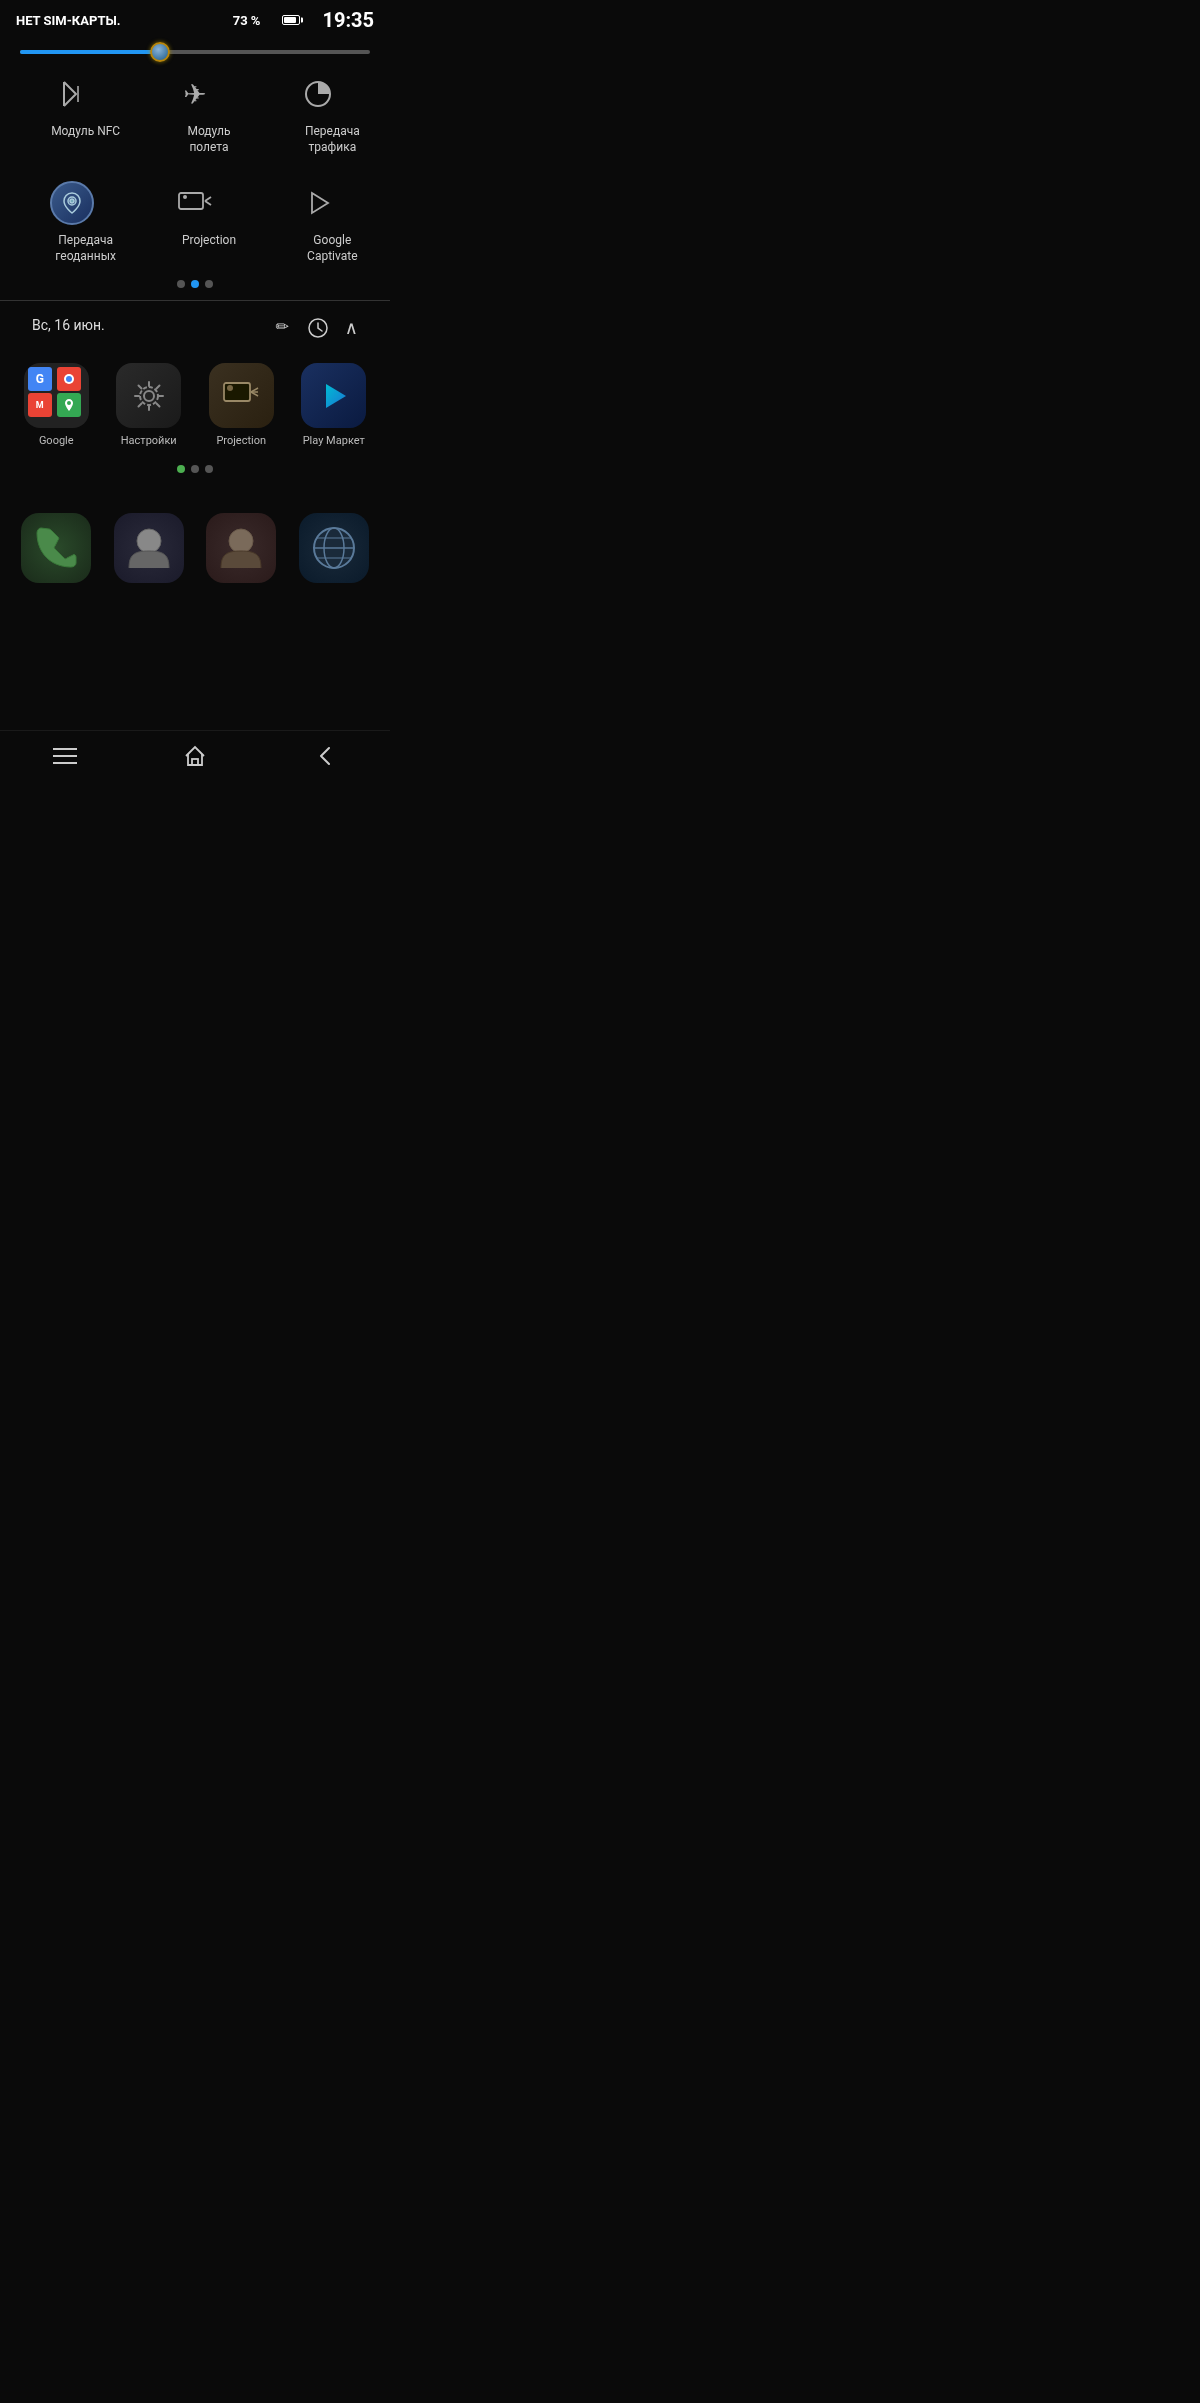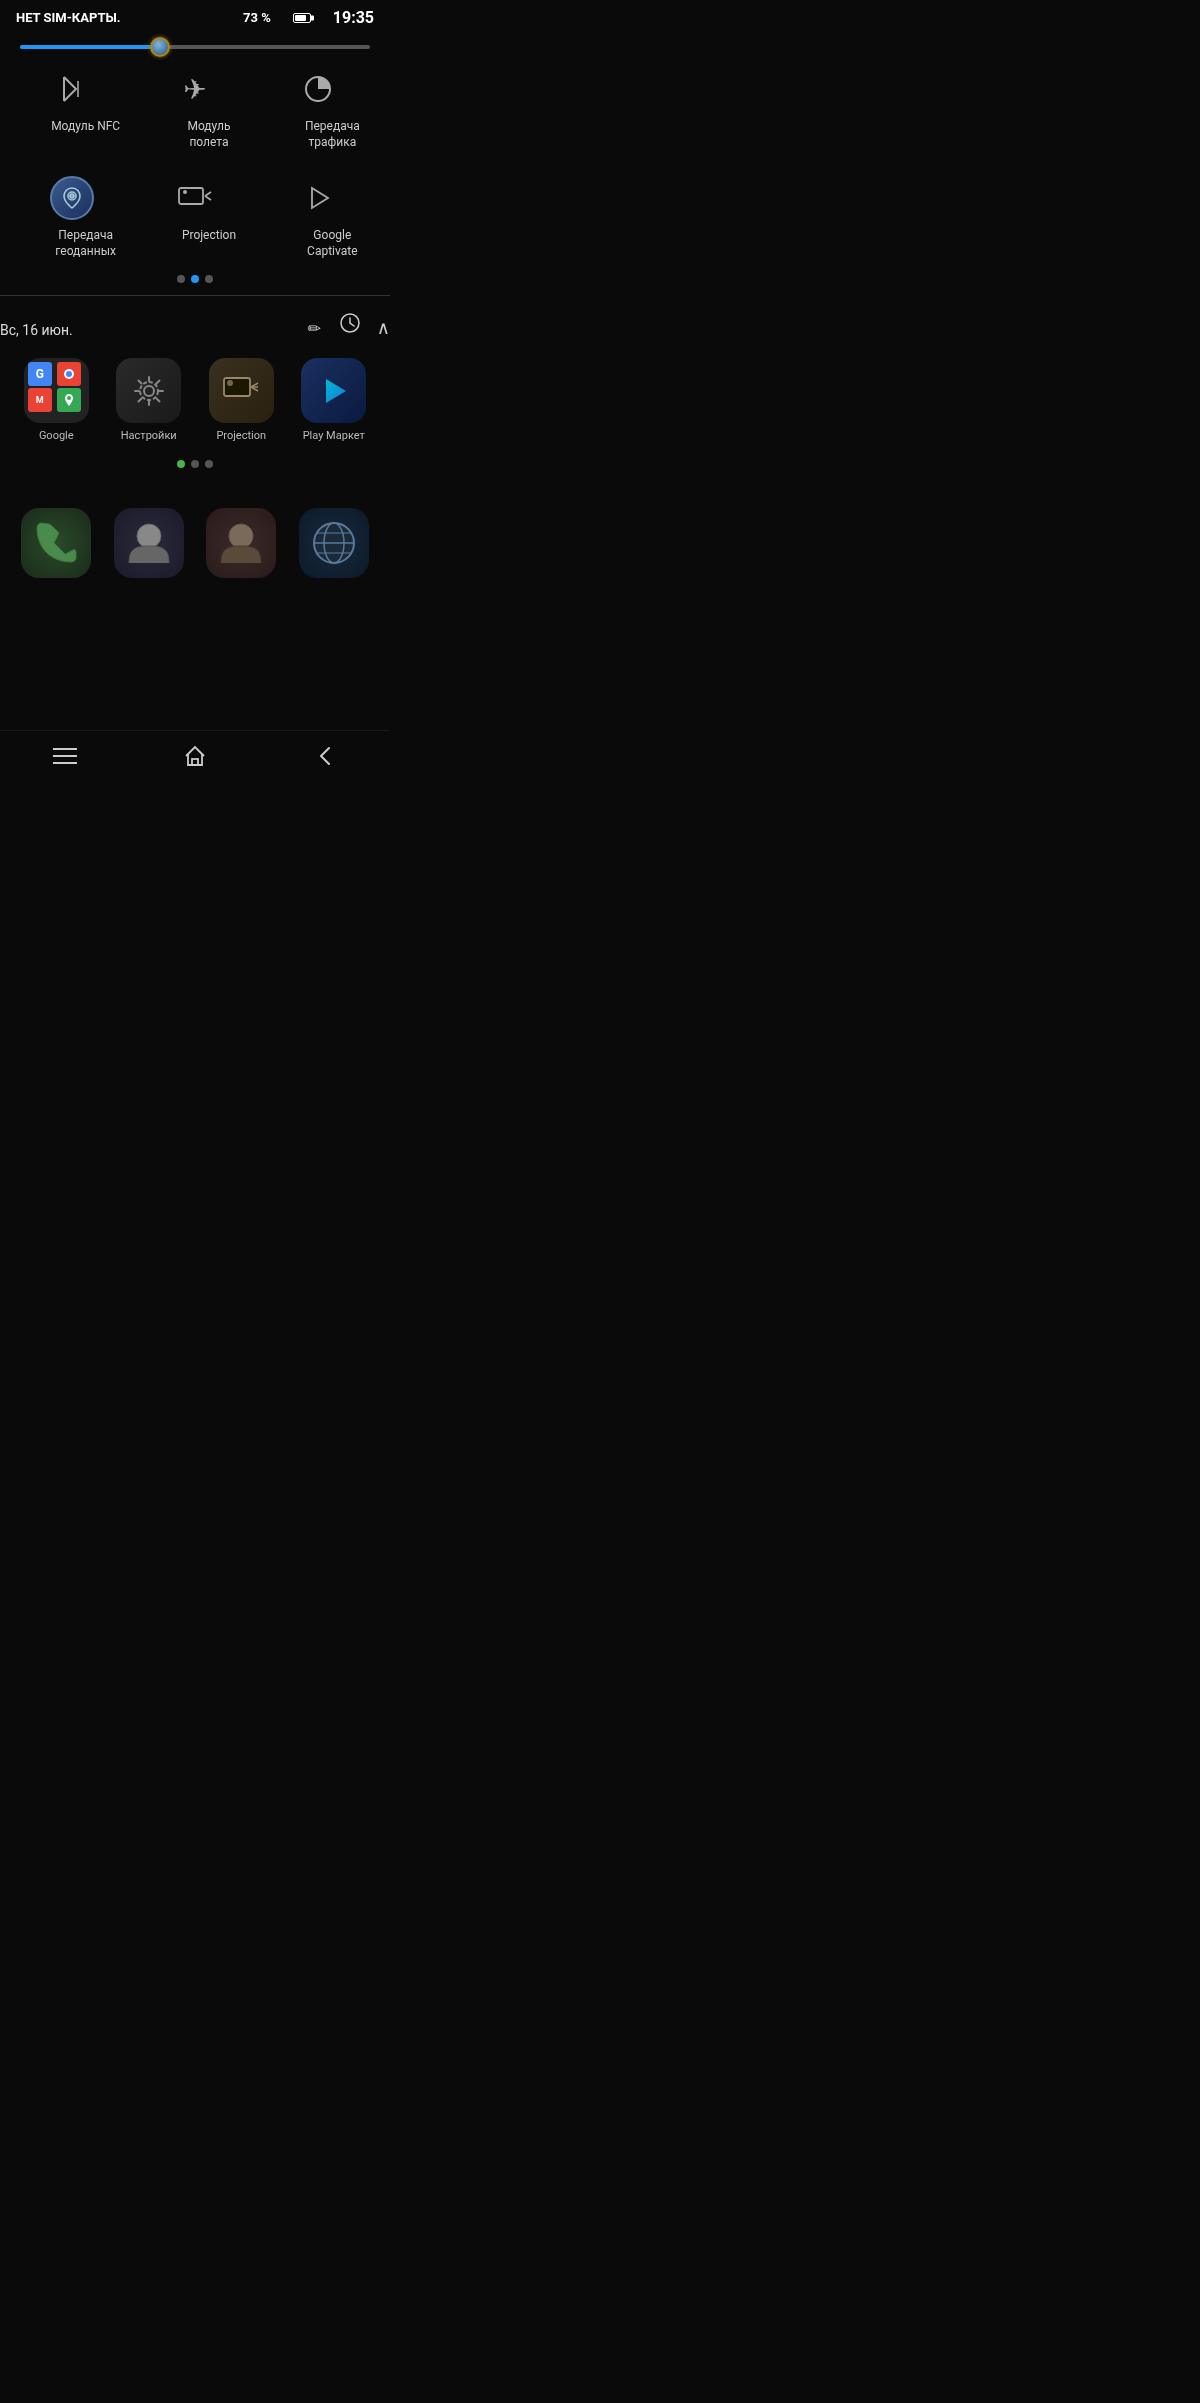--- a/index.html
+++ b/index.html
@@ -145,22 +145,22 @@
       background: #2196f3;
     }
     
     .divider {
       height: 1px;
       background: #333;
       margin: 4px 0;
     }
     .section-header {
       display: flex;
-      align-items: flex-end;
-      padding: 12px 0;
+      align-items: flex-start;
+      padding: 12px 32px;
       gap: 8px;
     }
     .section-date {
       font-size: 14px;
       color: #ddd;
       flex: 1;
     }
     .section-icon {
       font-size: 18px;
       color: #ccc;
@@ -305,21 +305,21 @@
 </head>
 <body>
 
 <div class="status-bar">
   <span>НЕТ SIM-КАРТЫ.</span>
   <div class="status-right">
     <span>73 %</span>
     <div class="battery-icon">
       <div class="battery-fill"></div>
     </div>
-    <span style="font-size:16px;font-weight:bold;">19:35</span>
+    <span style="font-size:20px;font-weight:bold;">19:35</span>
   </div>
 </div>
 
 <div class="brightness-bar">
   <div class="slider-track" style="width:100%">
     <div class="slider-fill"></div>
     <div class="slider-thumb"></div>
   </div>
 </div>
 

